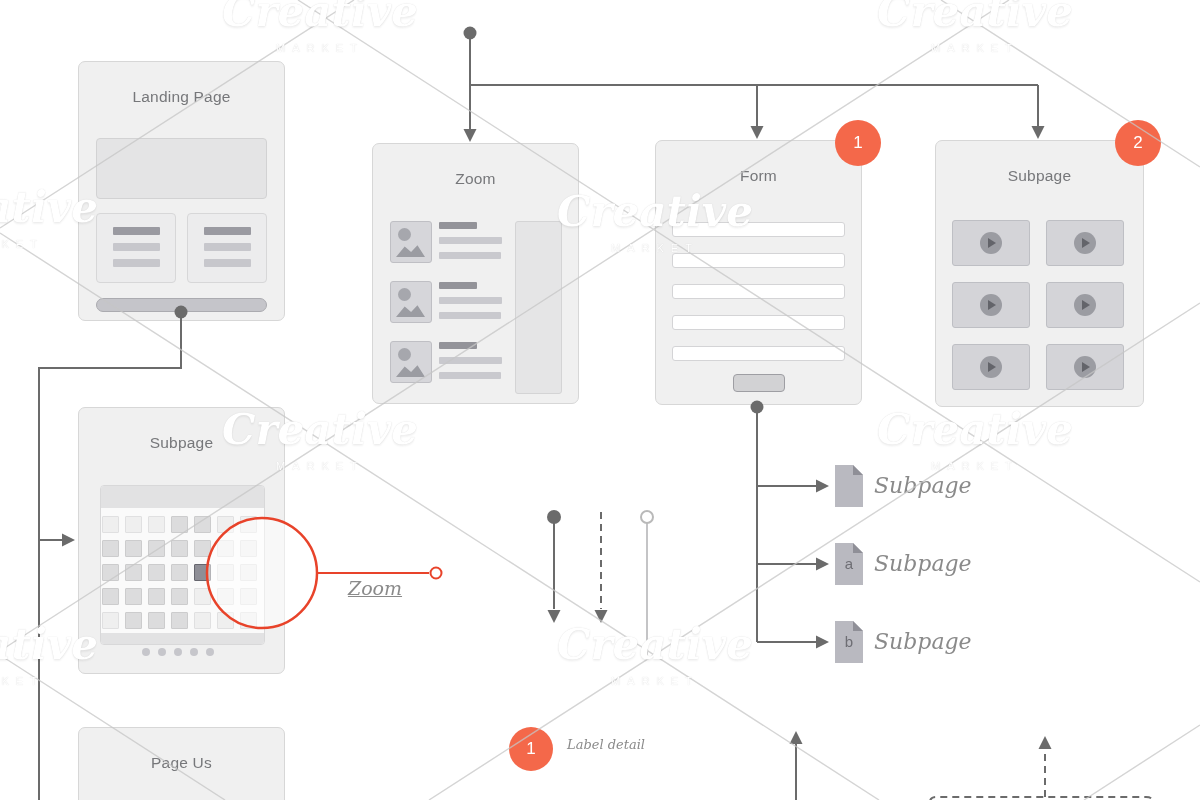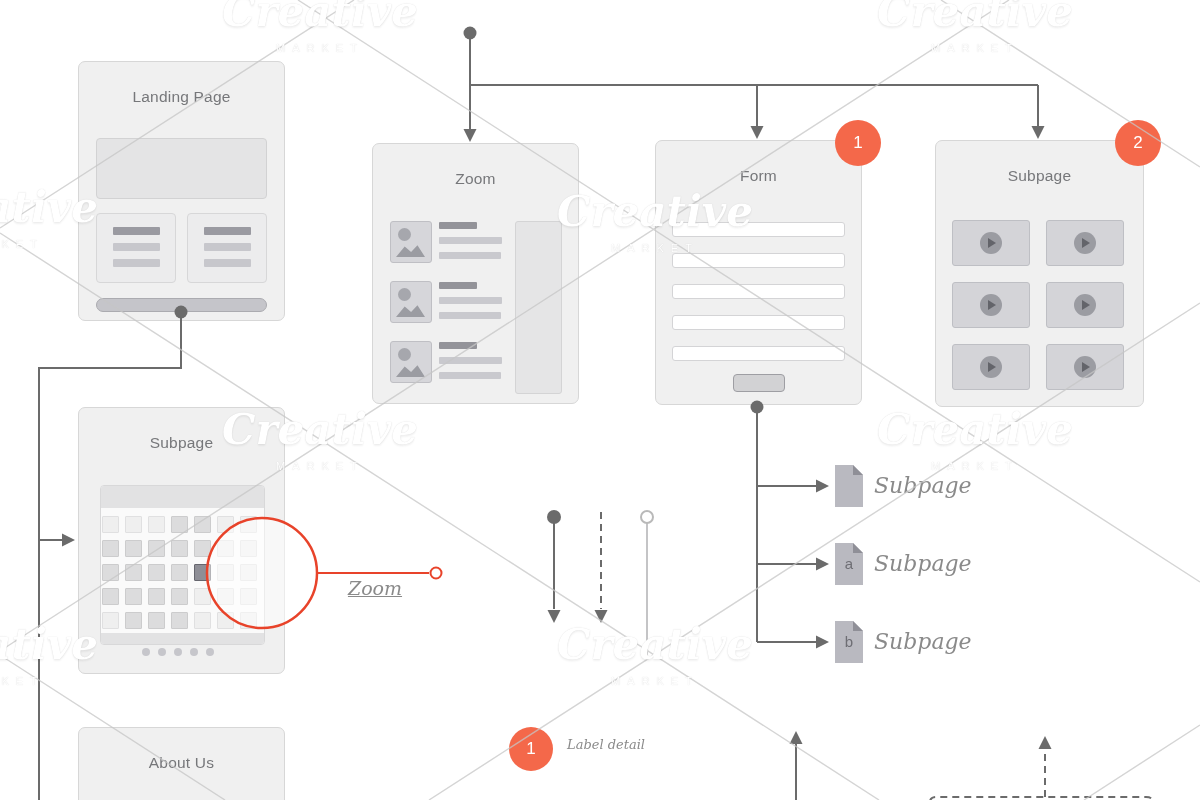--- a/index.html
+++ b/index.html
@@ -284,21 +284,21 @@
     </div>
   <div class="carousel-dots">
       <i></i>
       <i></i>
       <i></i>
       <i></i>
       <i></i>
     </div>
 
   <div class="card" style="left:78px;top:727px;width:205px;height:120px;">
-    <div class="card-title">About Us</div>
+    <div class="card-title">Page Us</div>
   </div>
 
   <div class="doc" style="left:835px;top:465px;">
       <span></span>
     </div>
   <div class="doc" style="left:835px;top:543px;">
       <span>a</span>
     </div>
   <div class="doc" style="left:835px;top:621px;">
       <span>b</span>

